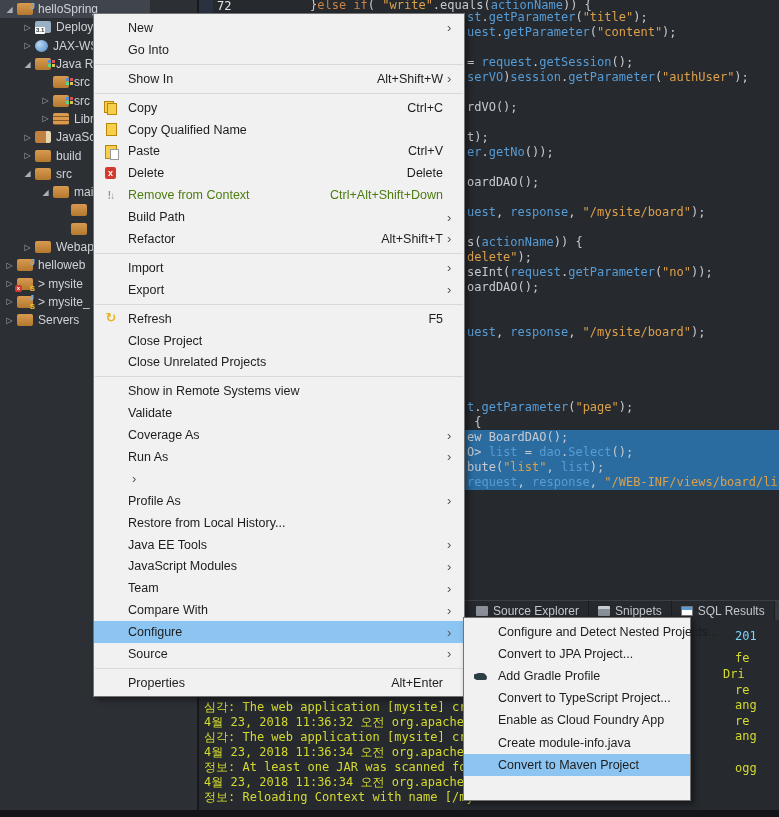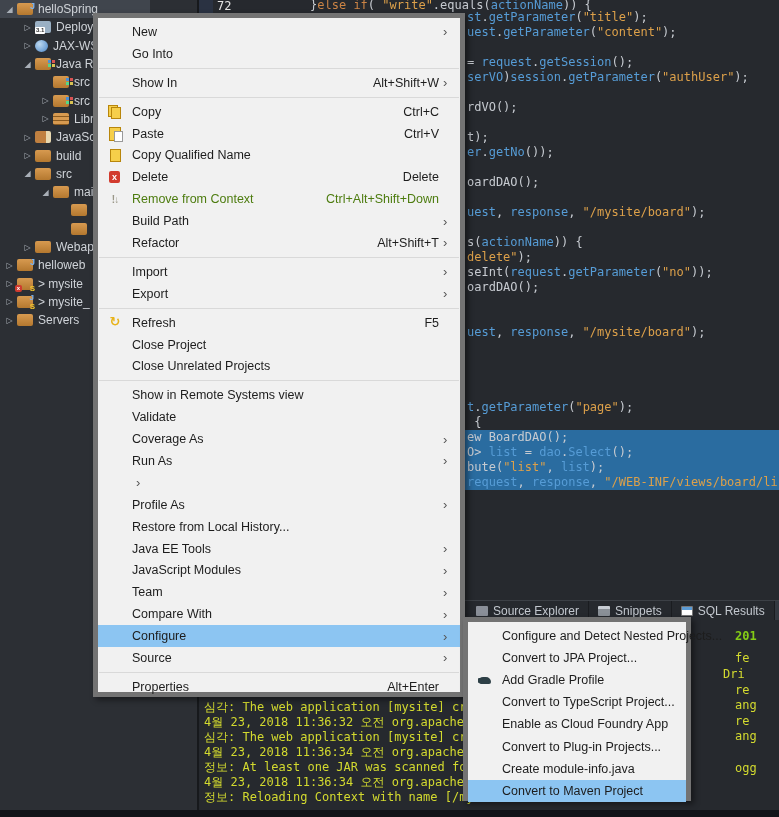--- a/index.html
+++ b/index.html
@@ -46,26 +46,26 @@
   .tab{display:flex;align-items:center;gap:5px;padding:0 9px;height:100%;border-right:1px solid #1a1c20;
        color:#c3c8cf;font-size:12px;white-space:nowrap;}
   .tab.active{background:#343941;}
   .tic{width:12px;height:10px;flex:none;position:relative;border-radius:1px;}
   .tic-se{background:#8a8f98;}
   .tic-snip{background:linear-gradient(180deg,#c8cdd4 0 3px,#8a9097 3px);}
   .tic-sql{background:#fff;border:1px solid #777;box-sizing:border-box;}
   .tic-sql::before{content:"";position:absolute;left:0;top:0;right:0;height:3px;background:#5b9bd5;}
   .clog{position:absolute;left:5px;top:99px;font:12px/15px "DejaVu Sans Mono",monospace;color:#d3da2f;white-space:pre;}
   .cfrag{position:absolute;font:12px/15px "DejaVu Sans Mono",monospace;color:#d3da2f;white-space:pre;}
-  .cfrag.gray{color:#84cc16;font-weight:bold;}
+  .cfrag.gray{color:#7dd3fc;}
 
   .statusbar{position:absolute;left:0;bottom:0;width:779px;height:7px;background:#121419;}
 
   
-  .menu{position:absolute;background:#f1f1f1;border:5px solid #737373;box-shadow:3px 3px 6px rgba(0,0,0,.45);
+  .menu{position:absolute;background:#f1f1f1;border:1px solid #737373;box-shadow:3px 3px 6px rgba(0,0,0,.45);
         box-sizing:border-box;padding:3px 0;z-index:10;}
   .menu-main{left:93px;top:13px;width:372px;height:684px;}
   .menu-sub{left:463px;top:617px;width:228px;height:184px;z-index:11;}
   .mitem{display:flex;align-items:center;height:21.9px;font-size:12.5px;color:#1d1d1d;}
   .menu-sub .mitem{height:22.1px;}
   .mitem.hl{background:#8cc5f2;}
   .mitem.dis .mlabel,.mitem.dis .mshort{color:#4d7c0f;}
   .micon{width:34px;display:flex;justify-content:center;align-items:center;flex:none;}
   .mlabel{flex:1;white-space:nowrap;}
   .mshort{margin-right:4px;white-space:nowrap;}
@@ -280,36 +280,36 @@
       <div class="mitem">
         <span class="micon">
           <span class="mic mic-copy"></span>
         </span>
         <span class="mlabel">Copy</span>
         <span class="mshort">Ctrl+C</span>
         <span class="marrow"></span>
       </div>
       <div class="mitem">
         <span class="micon">
+          <span class="mic mic-copyq"></span>
+        </span>
+        <span class="mlabel">Copy Qualified Name</span>
+        <span class="mshort"></span>
+        <span class="marrow"></span>
+      </div>
+      <div class="mitem">
+        <span class="micon">
           <span class="mic mic-paste"></span>
         </span>
         <span class="mlabel">Paste</span>
         <span class="mshort">Ctrl+V</span>
         <span class="marrow"></span>
       </div>
       <div class="mitem">
         <span class="micon">
-          <span class="mic mic-copyq"></span>
-        </span>
-        <span class="mlabel">Copy Qualified Name</span>
-        <span class="mshort"></span>
-        <span class="marrow"></span>
-      </div>
-      <div class="mitem">
-        <span class="micon">
           <span class="mic mic-delete"></span>
         </span>
         <span class="mlabel">Delete</span>
         <span class="mshort">Delete</span>
         <span class="marrow"></span>
       </div>
       <div class="mitem dis">
         <span class="micon">
           <span class="mic mic-remove"></span>
         </span>
@@ -477,26 +477,20 @@
         <span class="marrow"></span>
       </div>
       <div class="mitem">
         <span class="micon"></span>
         <span class="mlabel">Enable as Cloud Foundry App</span>
         <span class="mshort"></span>
         <span class="marrow"></span>
       </div>
       <div class="mitem">
         <span class="micon"></span>
-        <span class="mlabel">Convert to Plug-in Projects...</span>
-        <span class="mshort"></span>
-        <span class="marrow"></span>
-      </div>
-      <div class="mitem">
-        <span class="micon"></span>
         <span class="mlabel">Create module-info.java</span>
         <span class="mshort"></span>
         <span class="marrow"></span>
       </div>
       <div class="mitem hl">
         <span class="micon"></span>
         <span class="mlabel">Convert to Maven Project</span>
         <span class="mshort"></span>
         <span class="marrow"></span>
       </div>

